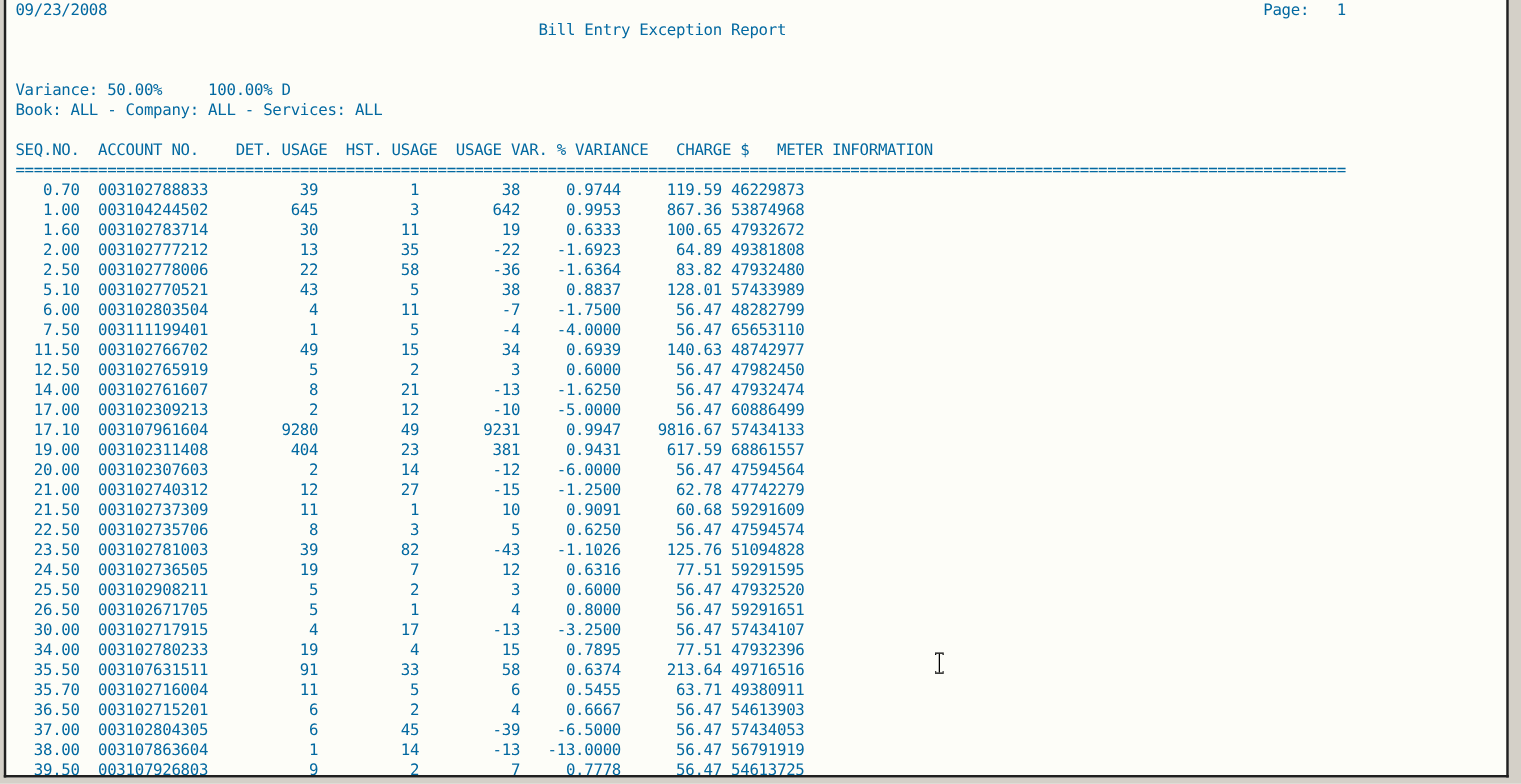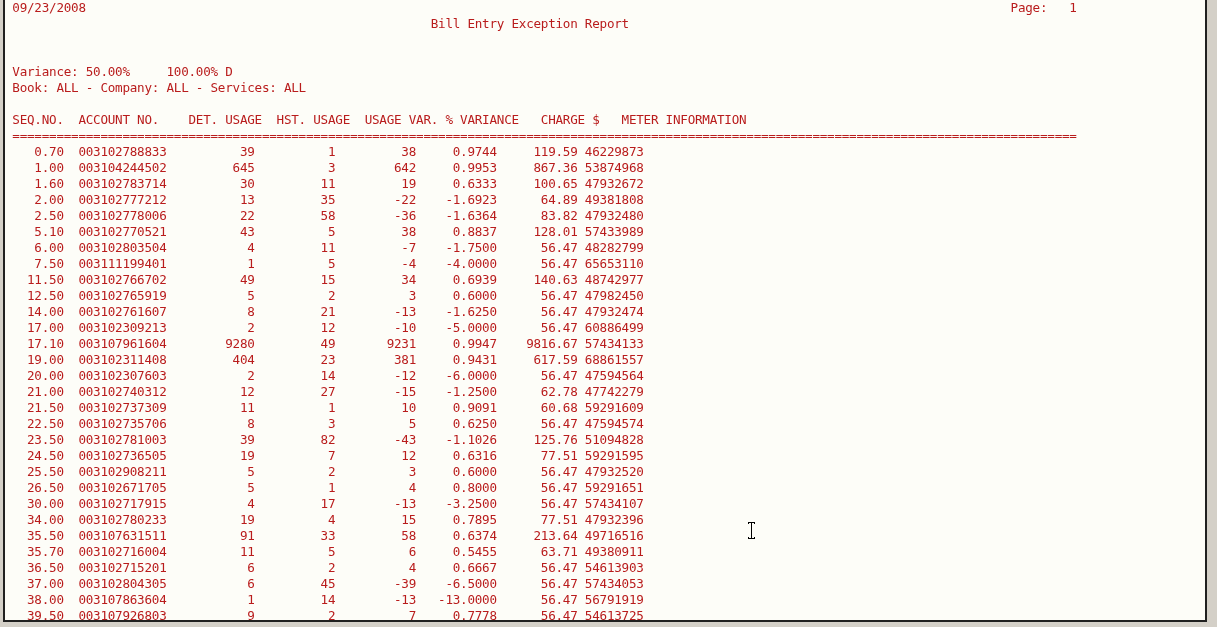--- a/index.html
+++ b/index.html
@@ -44,21 +44,21 @@
   #text-canvas {
     position: absolute;
     left: 0;
     top: 0;
     width: 1204px;
     height: 620px;
     font-family: "DejaVu Sans Mono", "Liberation Mono", monospace;
     font-size: 12.6px;
     line-height: 16px;
     letter-spacing: -0.242px;
-    color: #b91c1c;
+    color: #0369a1;
     white-space: pre;
     -webkit-font-smoothing: none;
     font-smooth: never;
   }
 
   .line {
     display: block;
     height: 16px;
     white-space: pre;
   }

